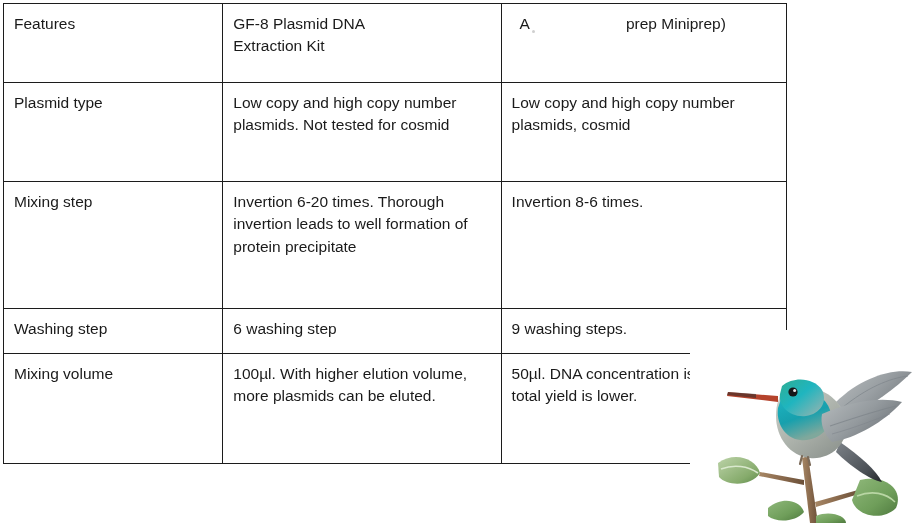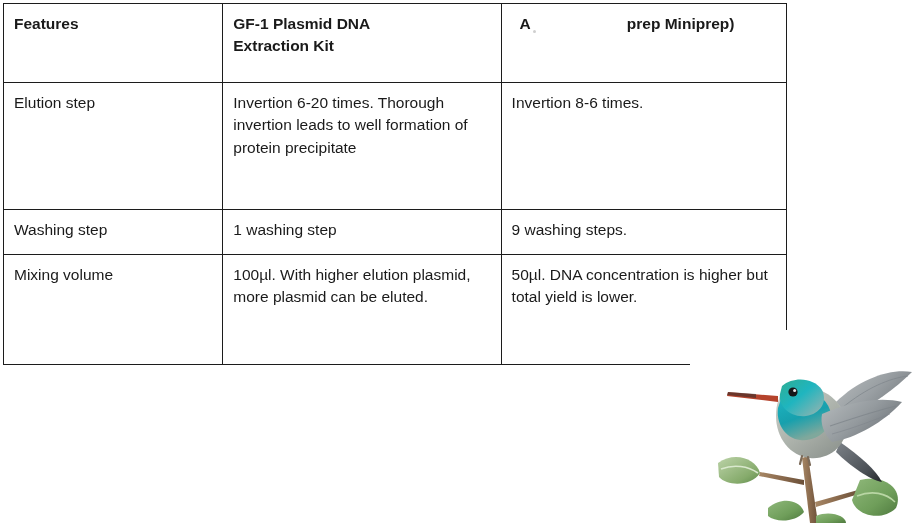--- a/index.html
+++ b/index.html
@@ -40,21 +40,21 @@
     border: 1px solid #1c1c1c;
     vertical-align: top;
     padding: 9px 10px 6px 10px;
     font-size: 15.5px;
     line-height: 1.45;
     text-align: left;
     font-weight: normal;
     background: #ffffff;
   }
   #comparison-table thead th {
-    font-weight: bold;
+    font-weight: normal;
   }
   .col-feature { width: 219px; }
   .col-a       { width: 278px; }
   .col-b       { width: 285px; }
 
   .row-header td, .row-header th { height: 63px; }
   .row-tall1 td { height: 83px; }
   .row-tall2 td { height: 111px; }
   .row-short td { height: 29px; }
   .row-tall3 td { height: 94px; }
@@ -104,57 +104,68 @@
       <col class="col-feature">
       <col class="col-a">
       <col class="col-b">
     </colgroup>
     <thead>
       <tr class="row-header">
         <th>
           <span class="cell-text">Features</span>
         </th>
         <th>
-          <span class="cell-text">GF-1 Plasmid DNA
+          <span class="cell-text">GF-8 Plasmid DNA
 Extraction Kit</span>
         </th>
         <th>
           <span class="redacted-head"><span>A</span><span class="redact-gap"><span class="redact-smudge"></span></span><span>prep Miniprep)</span></span>
         </th>
       </tr>
     </thead>
     <tbody>
+      <tr class="row-tall1">
+        <td>
+          <span class="cell-text">Plasmid type</span>
+        </td>
+        <td>
+          <span class="cell-text">Low copy and high copy number plasmids. Not tested for cosmid</span>
+        </td>
+        <td>
+          <span class="cell-text">Low copy and high copy number plasmids, cosmid</span>
+        </td>
+      </tr>
       <tr class="row-tall2">
         <td>
-          <span class="cell-text">Elution step</span>
+          <span class="cell-text">Mixing step</span>
         </td>
         <td>
           <span class="cell-text">Invertion 6-20 times. Thorough invertion leads to well formation of protein precipitate</span>
         </td>
         <td>
           <span class="cell-text">Invertion 8-6 times.</span>
         </td>
       </tr>
       <tr class="row-short">
         <td>
           <span class="cell-text">Washing step</span>
         </td>
         <td>
-          <span class="cell-text">1 washing step</span>
+          <span class="cell-text">6 washing step</span>
         </td>
         <td>
           <span class="cell-text">9 washing steps.</span>
         </td>
       </tr>
       <tr class="row-tall3">
         <td>
           <span class="cell-text">Mixing volume</span>
         </td>
         <td>
-          <span class="cell-text">100µl. With higher elution plasmid, more plasmid can be eluted.</span>
+          <span class="cell-text">100µl. With higher elution volume, more plasmids can be eluted.</span>
         </td>
         <td>
           <span class="cell-text">50µl. DNA concentration is higher but total yield is lower.</span>
         </td>
       </tr>
     </tbody>
   </table>
 
   <div id="hummingbird-photo">
     <svg width="230" height="193" viewBox="0 0 230 193" xmlns="http://www.w3.org/2000/svg">

